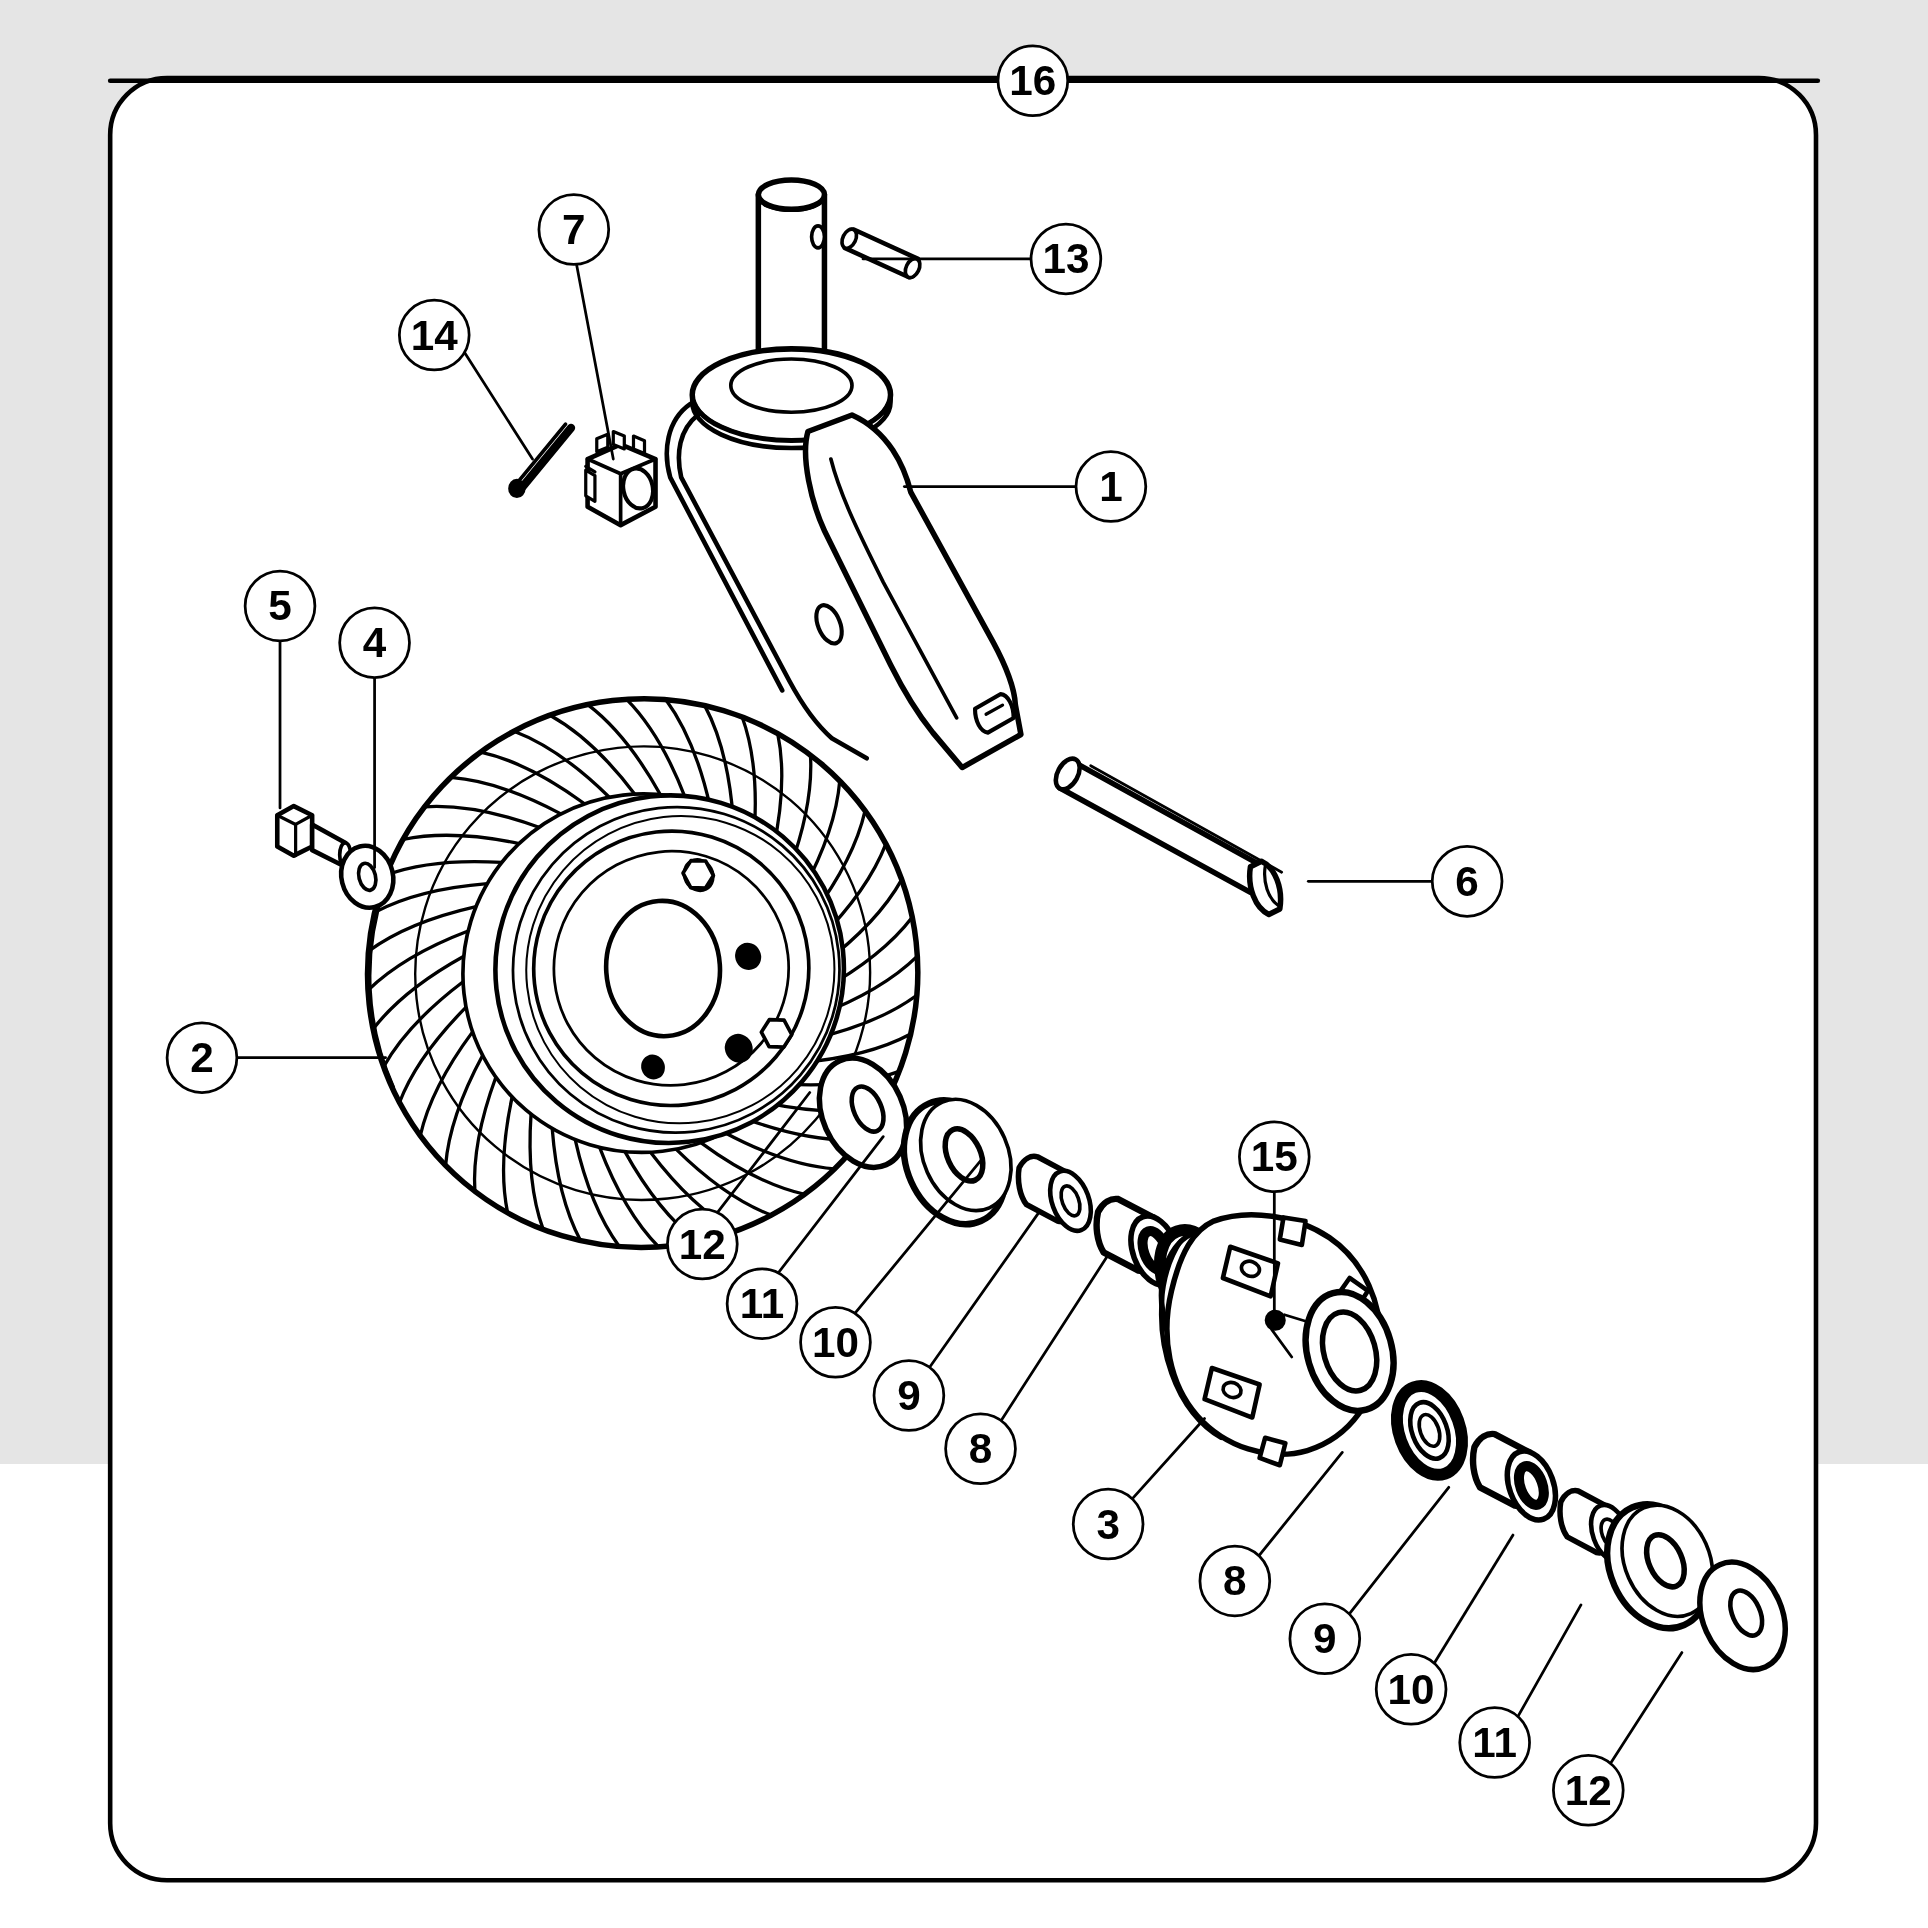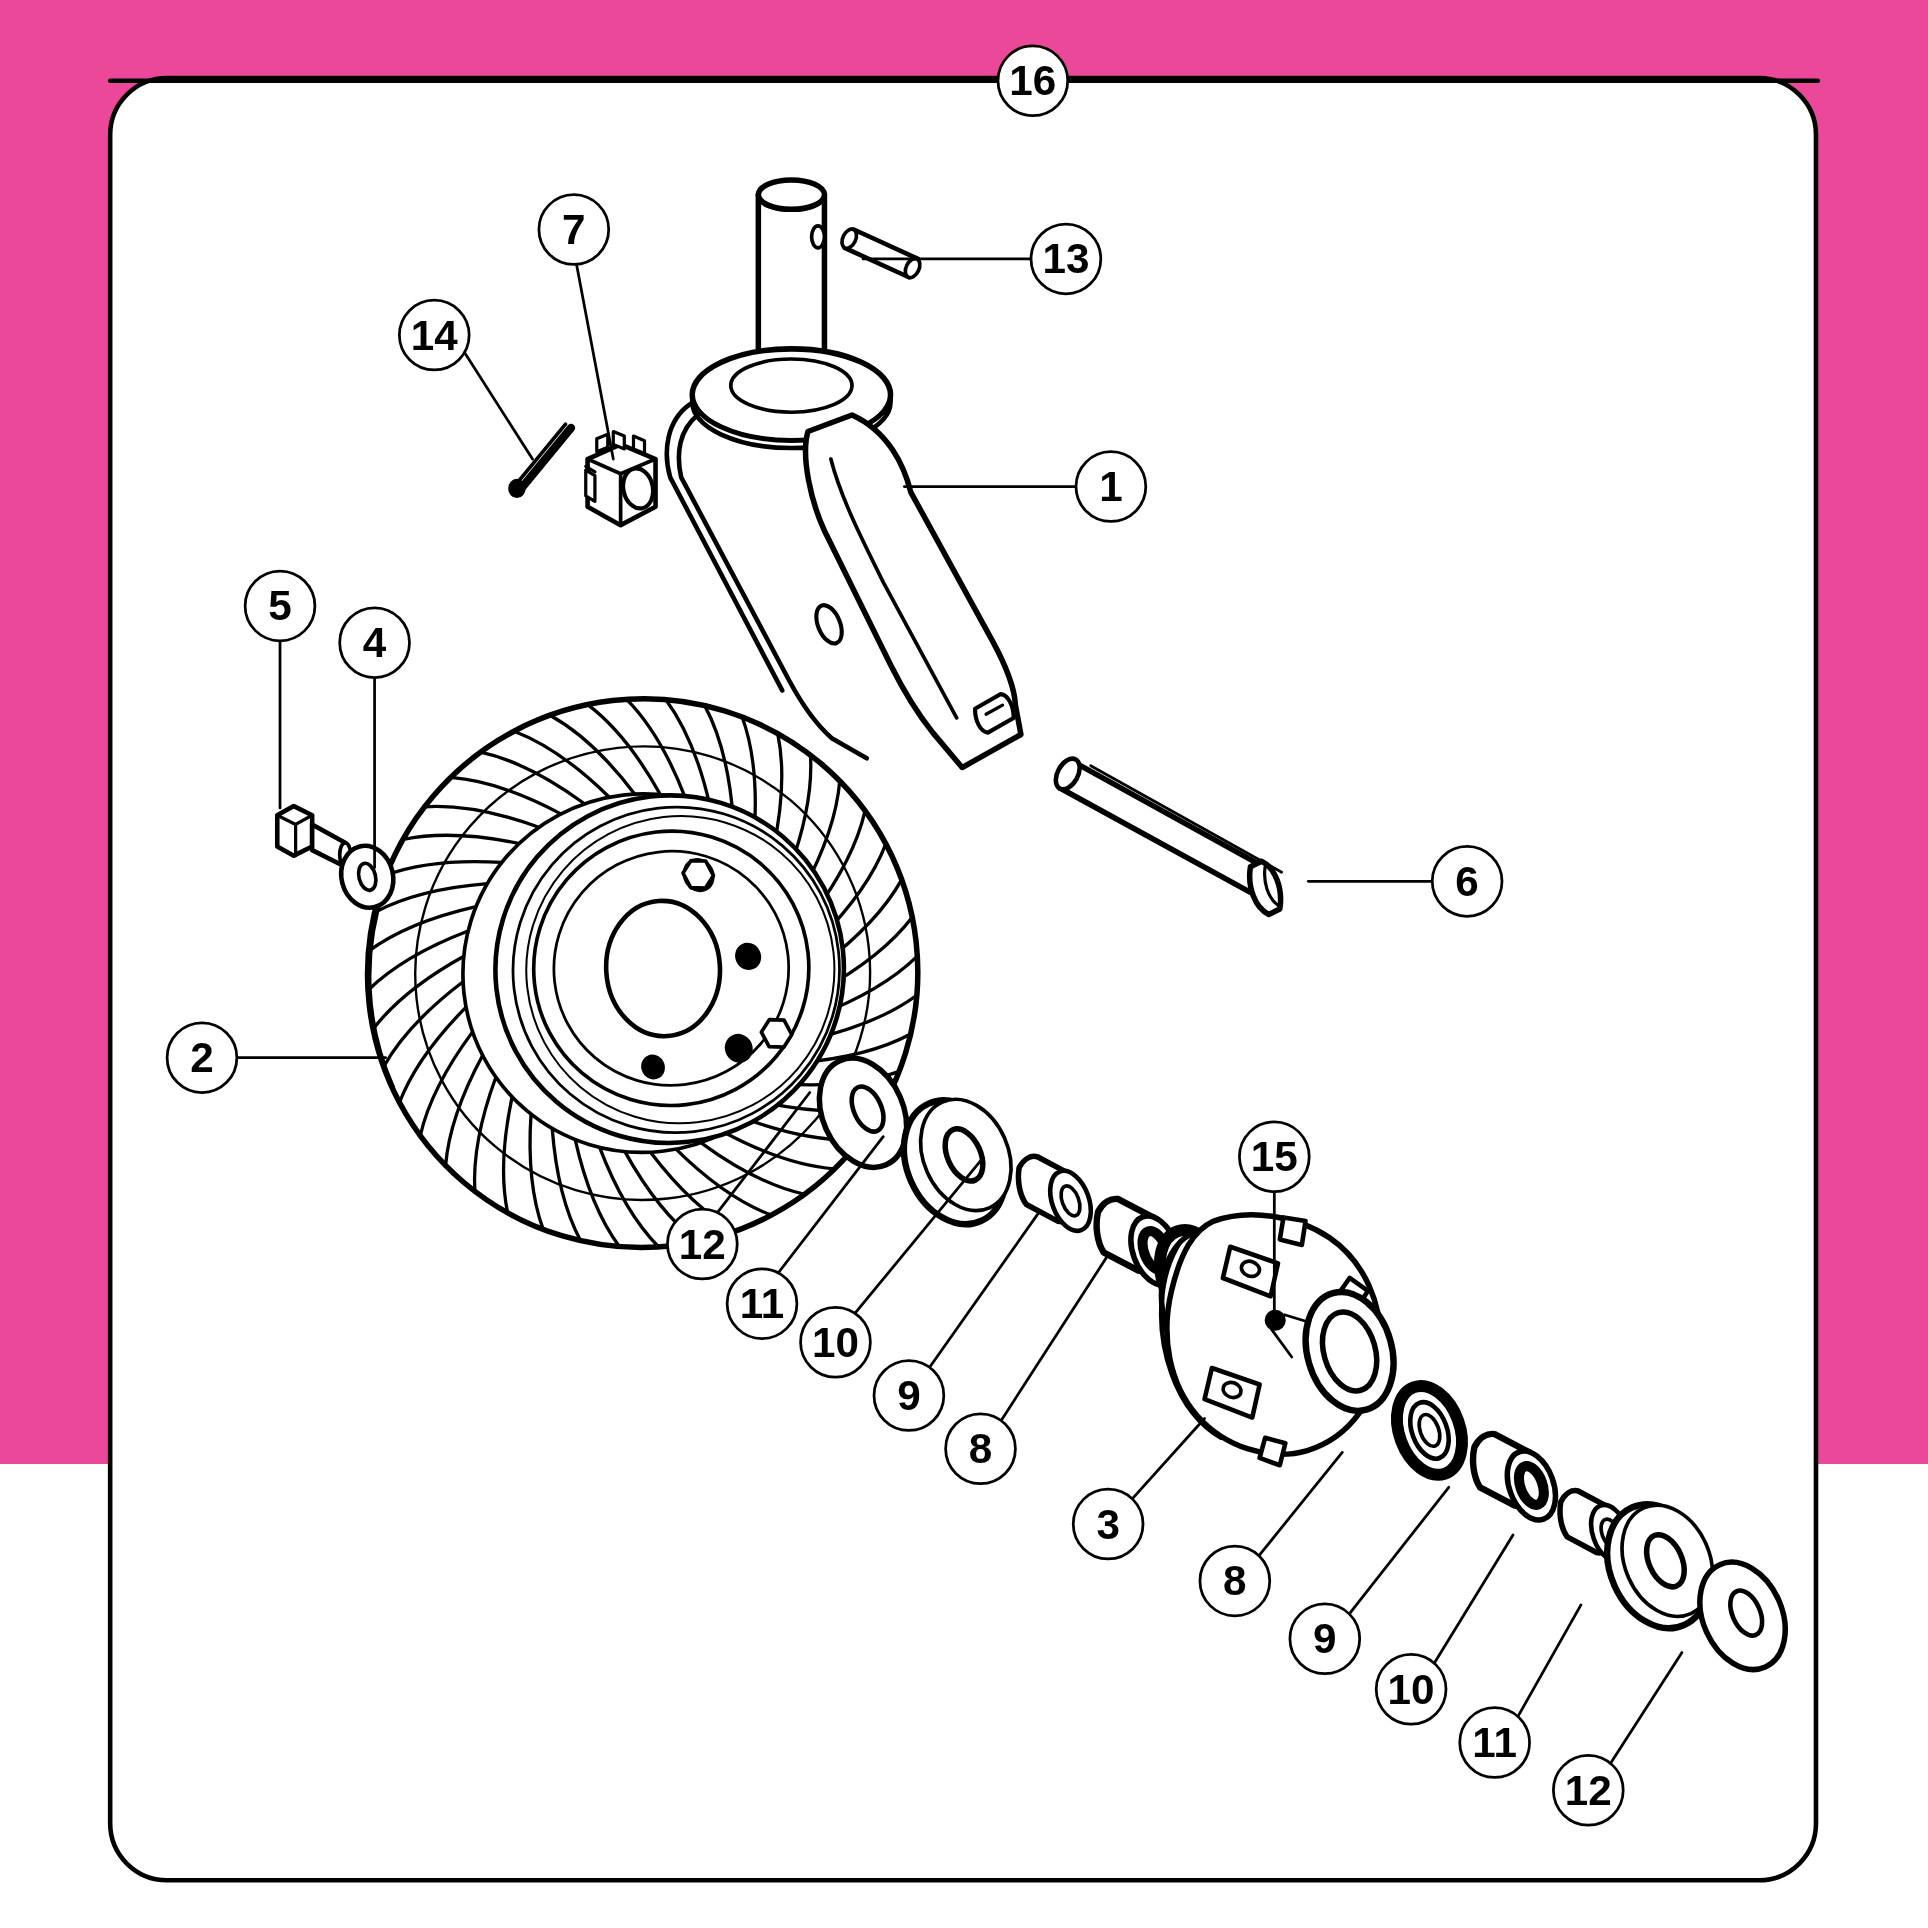--- a/index.html
+++ b/index.html
@@ -1,18 +1,18 @@
 <!DOCTYPE html>
 <html style="font-size:14.7px"><head>
 <meta charset="utf-8">
 <style>
   html,body{margin:0;padding:0;background:#ffffff;}
   body{width:1928px;height:1928px;overflow:hidden;
        font-family:"Liberation Sans", sans-serif;}
-  #stage{position:relative;width:1928px;height:1464px;background:#ec4899;}
+  #stage{position:relative;width:1928px;height:1464px;background:#e5e5e5;}
   #canvas{position:absolute;left:0;top:0;width:1928px;height:1928px;}
 </style>
 </head>
 <body>
 
 <div id="stage">
   <svg id="canvas" viewBox="0 0 2100 2100" xmlns="http://www.w3.org/2000/svg">
 
     <defs>
       <clipPath id="tireclip">

